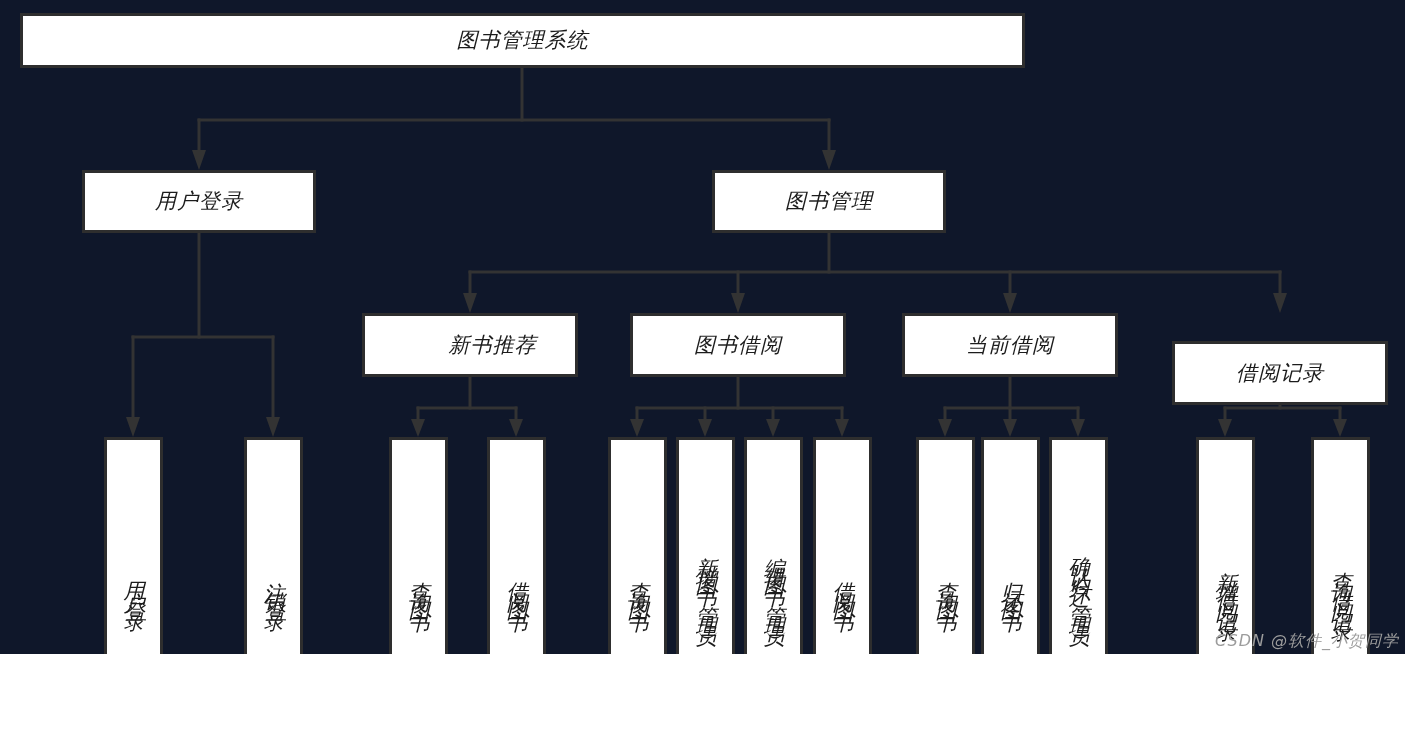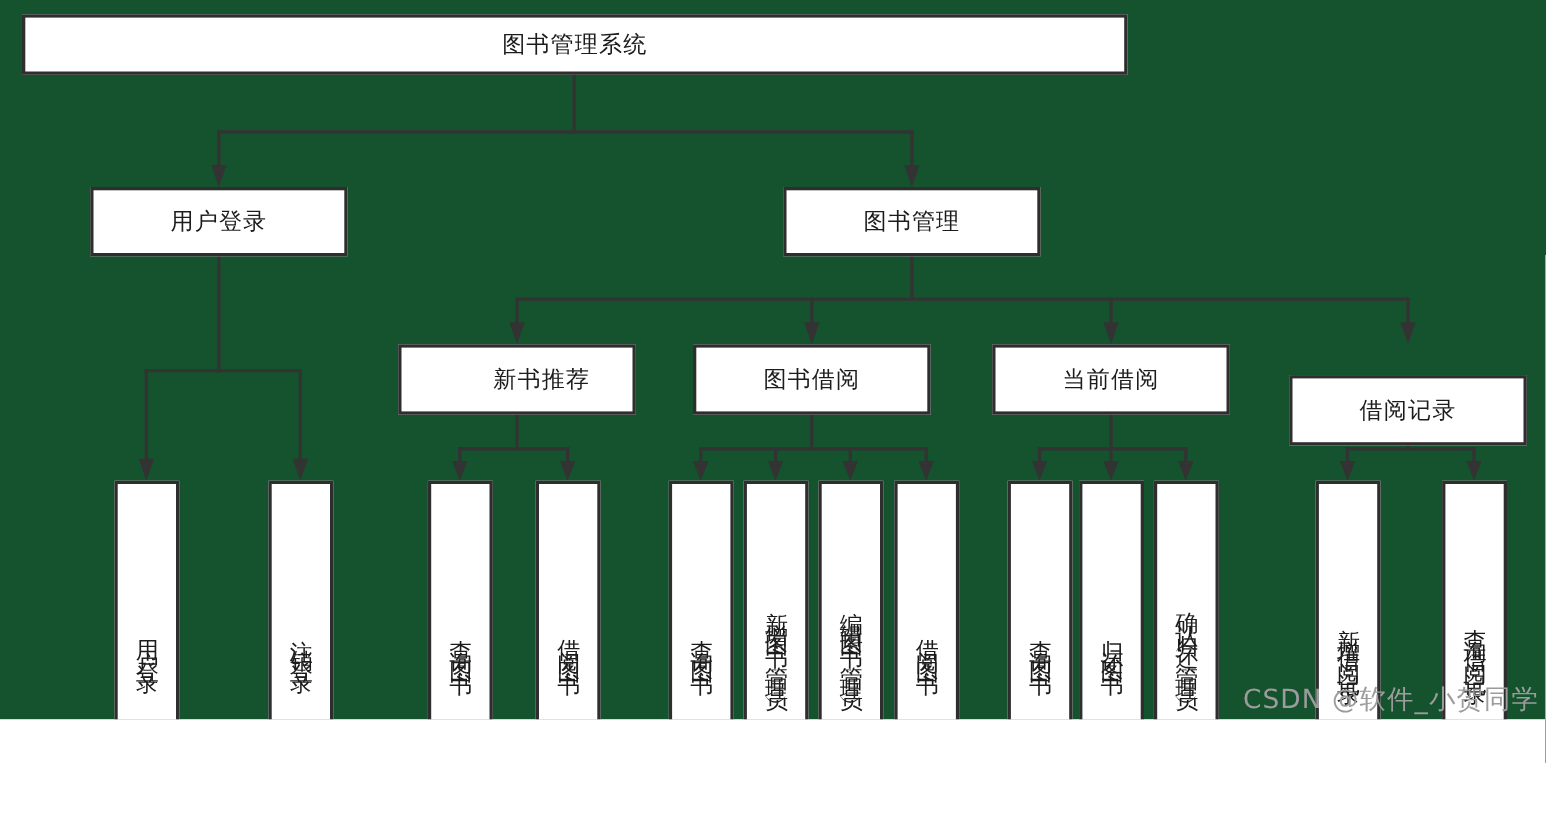--- a/index.html
+++ b/index.html
@@ -1,22 +1,23 @@
 <!DOCTYPE html>
 <html><head>
 <meta charset="utf-8">
 <style>
   html, body { margin: 0; padding: 0; background: #ffffff; }
   body { font-family: "DejaVu Sans", "Liberation Sans", sans-serif; }
   .canvas {
     position: relative;
     width: 1405px;
     height: 654px;
-    background: #14532d;
+    background: #0f172a;
     overflow: hidden;
+    font-style: italic;
   }
   .connectors {
     position: absolute;
     left: 0; top: 0;
     width: 1405px; height: 747px;
   }
   .node {
     position: absolute;
     box-sizing: border-box;
     background: #ffffff;
@@ -36,21 +37,21 @@
     letter-spacing: 10px;
     font-size: 21px;
     width: 59px;
     height: 296px;
     top: 437px;
   }
   .watermark {
     position: absolute;
     right: 6px;
     bottom: 2px;
-    font-size: 24px;
+    font-size: 16px;
     color: #9c9c9c;
     letter-spacing: 1px;
     pointer-events: none;
   }
 </style>
 </head>
 <body>
 
 <div class="canvas">
 

